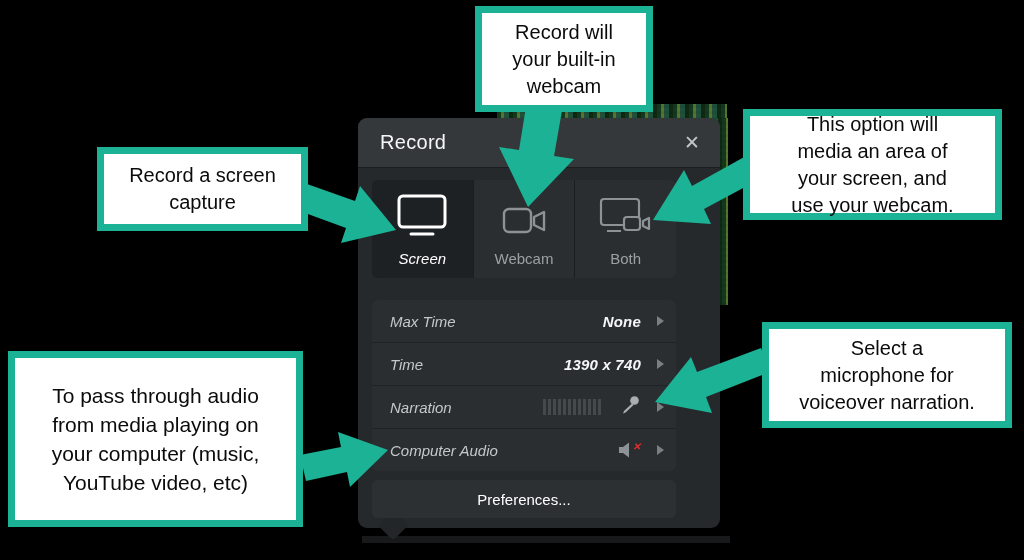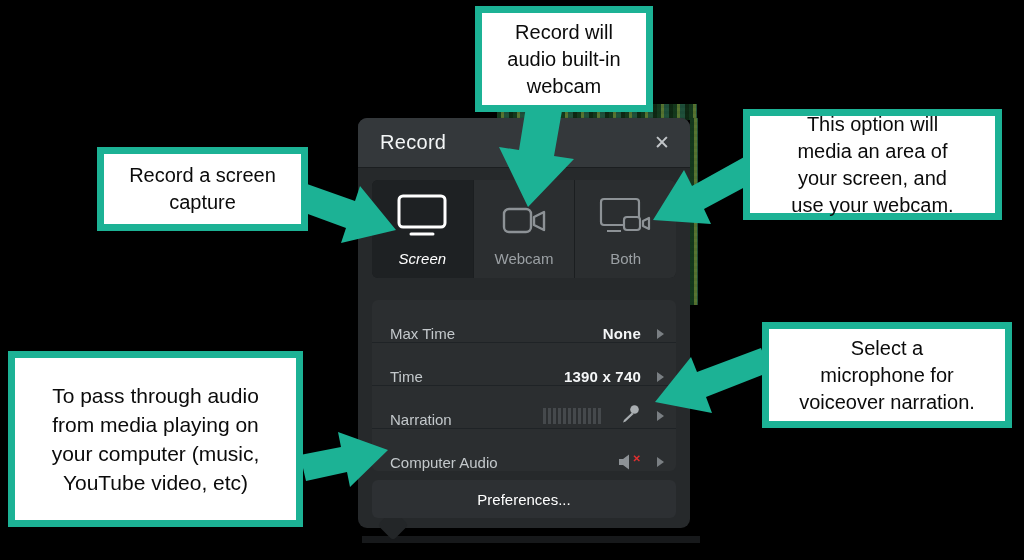--- a/index.html
+++ b/index.html
@@ -1,18 +1,18 @@
 <!DOCTYPE html>
 <html style="--teal: #1CB295;"><head>
 <meta charset="utf-8">
 <style>
   html,body{margin:0;padding:0;background:#000;}
   .screen{position:relative;width:1024px;height:560px;background:#000;overflow:hidden;
           font-family:"Liberation Sans",sans-serif;border-radius:10px;}
-  .abs{position:absolute;}
+  .abs{position:absolute;padding-left:30px;}
 
   
   .peek{background-color:#2F4A1E;
     background-image:
       repeating-linear-gradient(90deg, rgba(18,55,28,.95) 0 4px, rgba(95,125,52,.8) 4px 7px, rgba(28,80,62,.85) 7px 12px, rgba(12,38,18,.95) 12px 16px),
       repeating-linear-gradient(0deg, rgba(0,0,0,.3) 0 3px, rgba(70,115,60,.25) 3px 6px);
     z-index:1;}
   .peek-top{left:497px;top:104px;width:200px;height:16px;}
   .peek-right{left:690px;top:118px;width:8px;height:187px;}
   .bottom-strip{left:362px;top:536px;width:338px;height:7px;background:#17191B;z-index:1;}
@@ -30,21 +30,21 @@
   .modes{position:absolute;left:14px;top:62px;width:304px;height:98px;background:#1B1E20;
          border-radius:6px;display:grid;grid-template-columns:1fr 1fr 1fr;gap:1px;overflow:hidden;}
   .mode{background:#2B2E30;display:flex;flex-direction:column;align-items:center;
         justify-content:flex-end;padding-bottom:11px;gap:9px;}
   .mode.selected{background:#1E2123;}
   .mode-label{font-size:15px;color:#9BA0A4;}
   .mode.selected .mode-label{color:#FFFFFF;font-style:italic;}
 
   .settings{position:absolute;left:14px;top:182px;width:304px;background:#2B2E30;
             border-radius:6px;overflow:hidden;}
-  .row{height:42px;display:flex;align-items:flex-end;padding:0 12px 0 18px;border-top:1px solid #1F2326;}
+  .row{height:42px;display:flex;align-items:center;padding:0 12px 0 18px;border-top:1px solid #1F2326;font-style:italic;}
   .row:first-child{border-top:none;}
   .row-label{font-size:15px;color:#C3C8CB;}
   .row-right{margin-left:auto;display:flex;align-items:center;gap:16px;}
   .row-value{font-size:15px;color:#F4F6F7;font-weight:bold;letter-spacing:.2px;}
   .chevron{width:0;height:0;border-left:7px solid #7A7F83;border-top:5px solid transparent;
            border-bottom:5px solid transparent;}
   .meter{display:flex;gap:2px;align-items:center;margin-right:4px;}
   .meter span{width:3px;height:16px;background:#45494C;}
   .speaker-wrap{display:flex;align-items:flex-start;}
   .mute-x{color:#E02F2F;font-size:10px;font-weight:bold;line-height:1;margin-left:1px;margin-top:1px;}
@@ -177,21 +177,21 @@
   <svg class="arrows" viewBox="0 0 1024 560">
     <polygon points="530,82 519,150 499,147 528,207 574,159 554,156 566,88" fill="#1CB295"></polygon>
     <polygon points="307,184 355,201 360,186 396,230 341,243 346,228 297,210" fill="#1CB295"></polygon>
     <polygon points="746,156 692,186 684,170 653,220 711,224 704,209 758,180" fill="#1CB295"></polygon>
     <polygon points="761,348 697,372 691,357 655,402 712,413 706,397 770,372" fill="#1CB295"></polygon>
     <polygon points="300,455 341,447 338,432 388,450 350,487 347,472 306,481" fill="#1CB295"></polygon>
   </svg>
 
   <div class="callout callout-webcam">
     <div class="line">Record will</div>
-    <div class="line">audio built-in</div>
+    <div class="line">your built-in</div>
     <div class="line">webcam</div>
   </div>
 
   <div class="callout callout-screen">
     <div class="line">Record a screen</div>
     <div class="line">capture</div>
   </div>
 
   <div class="callout callout-both">
     <div class="line">This option will</div>

